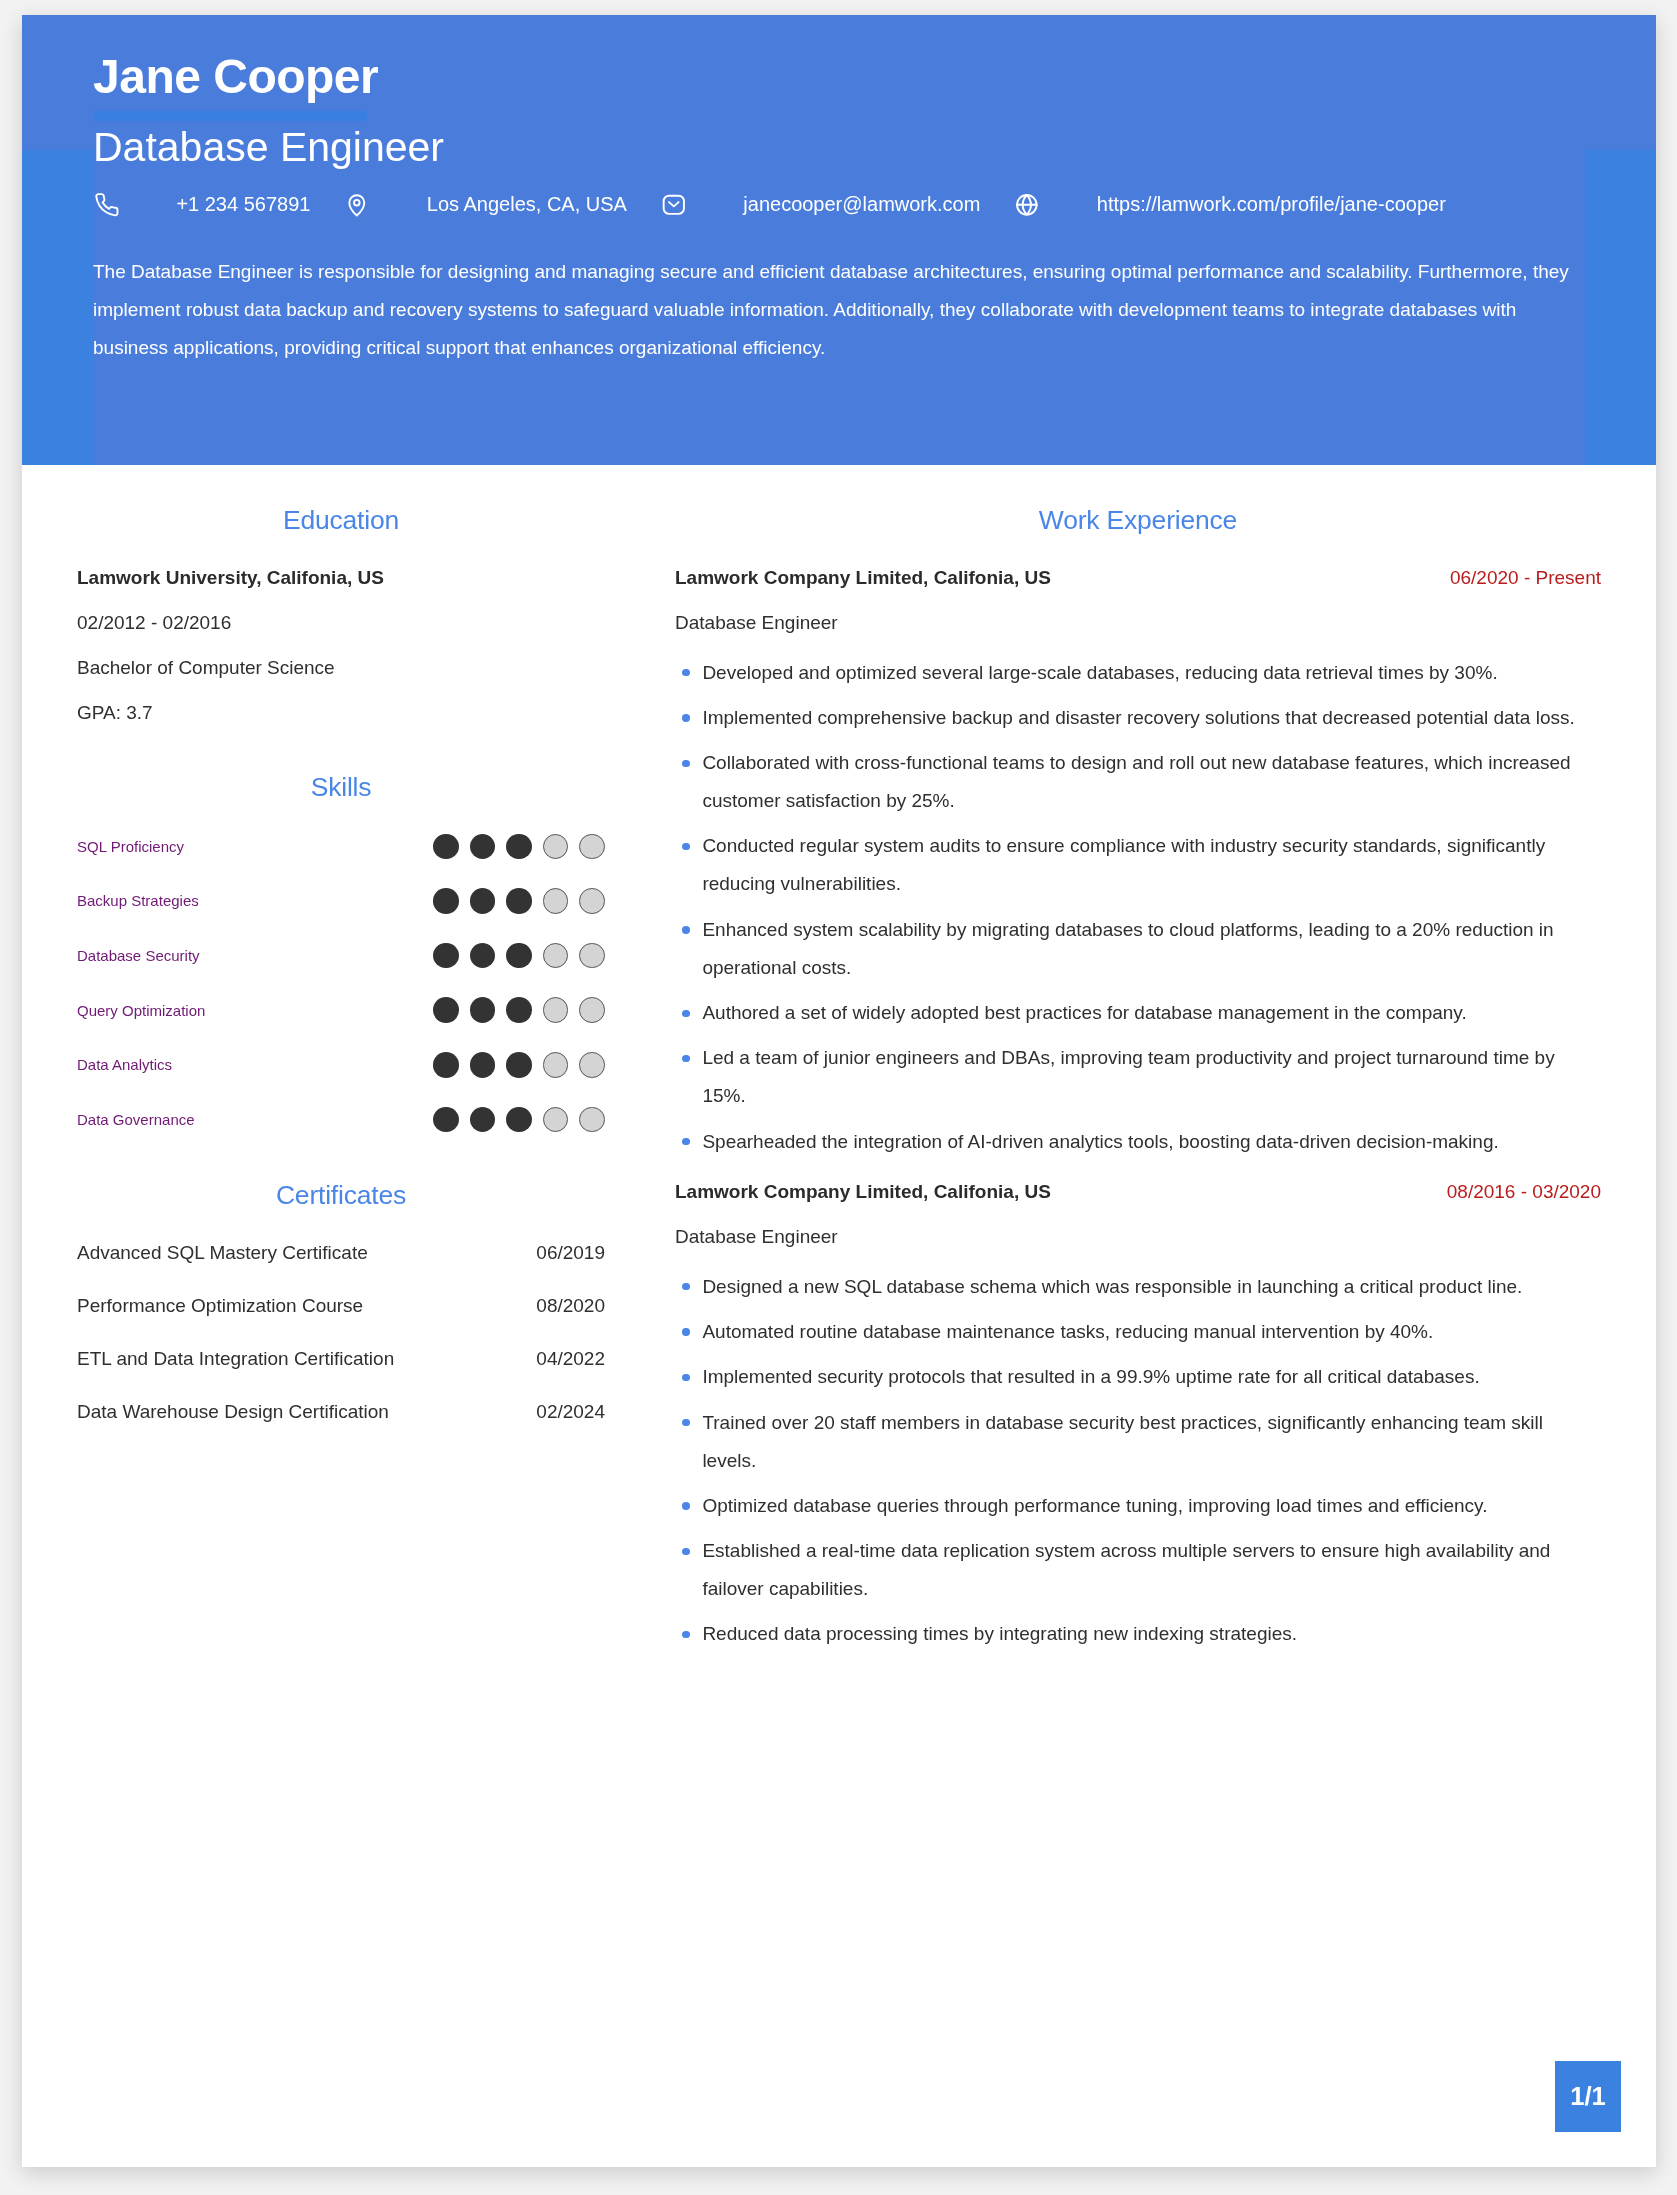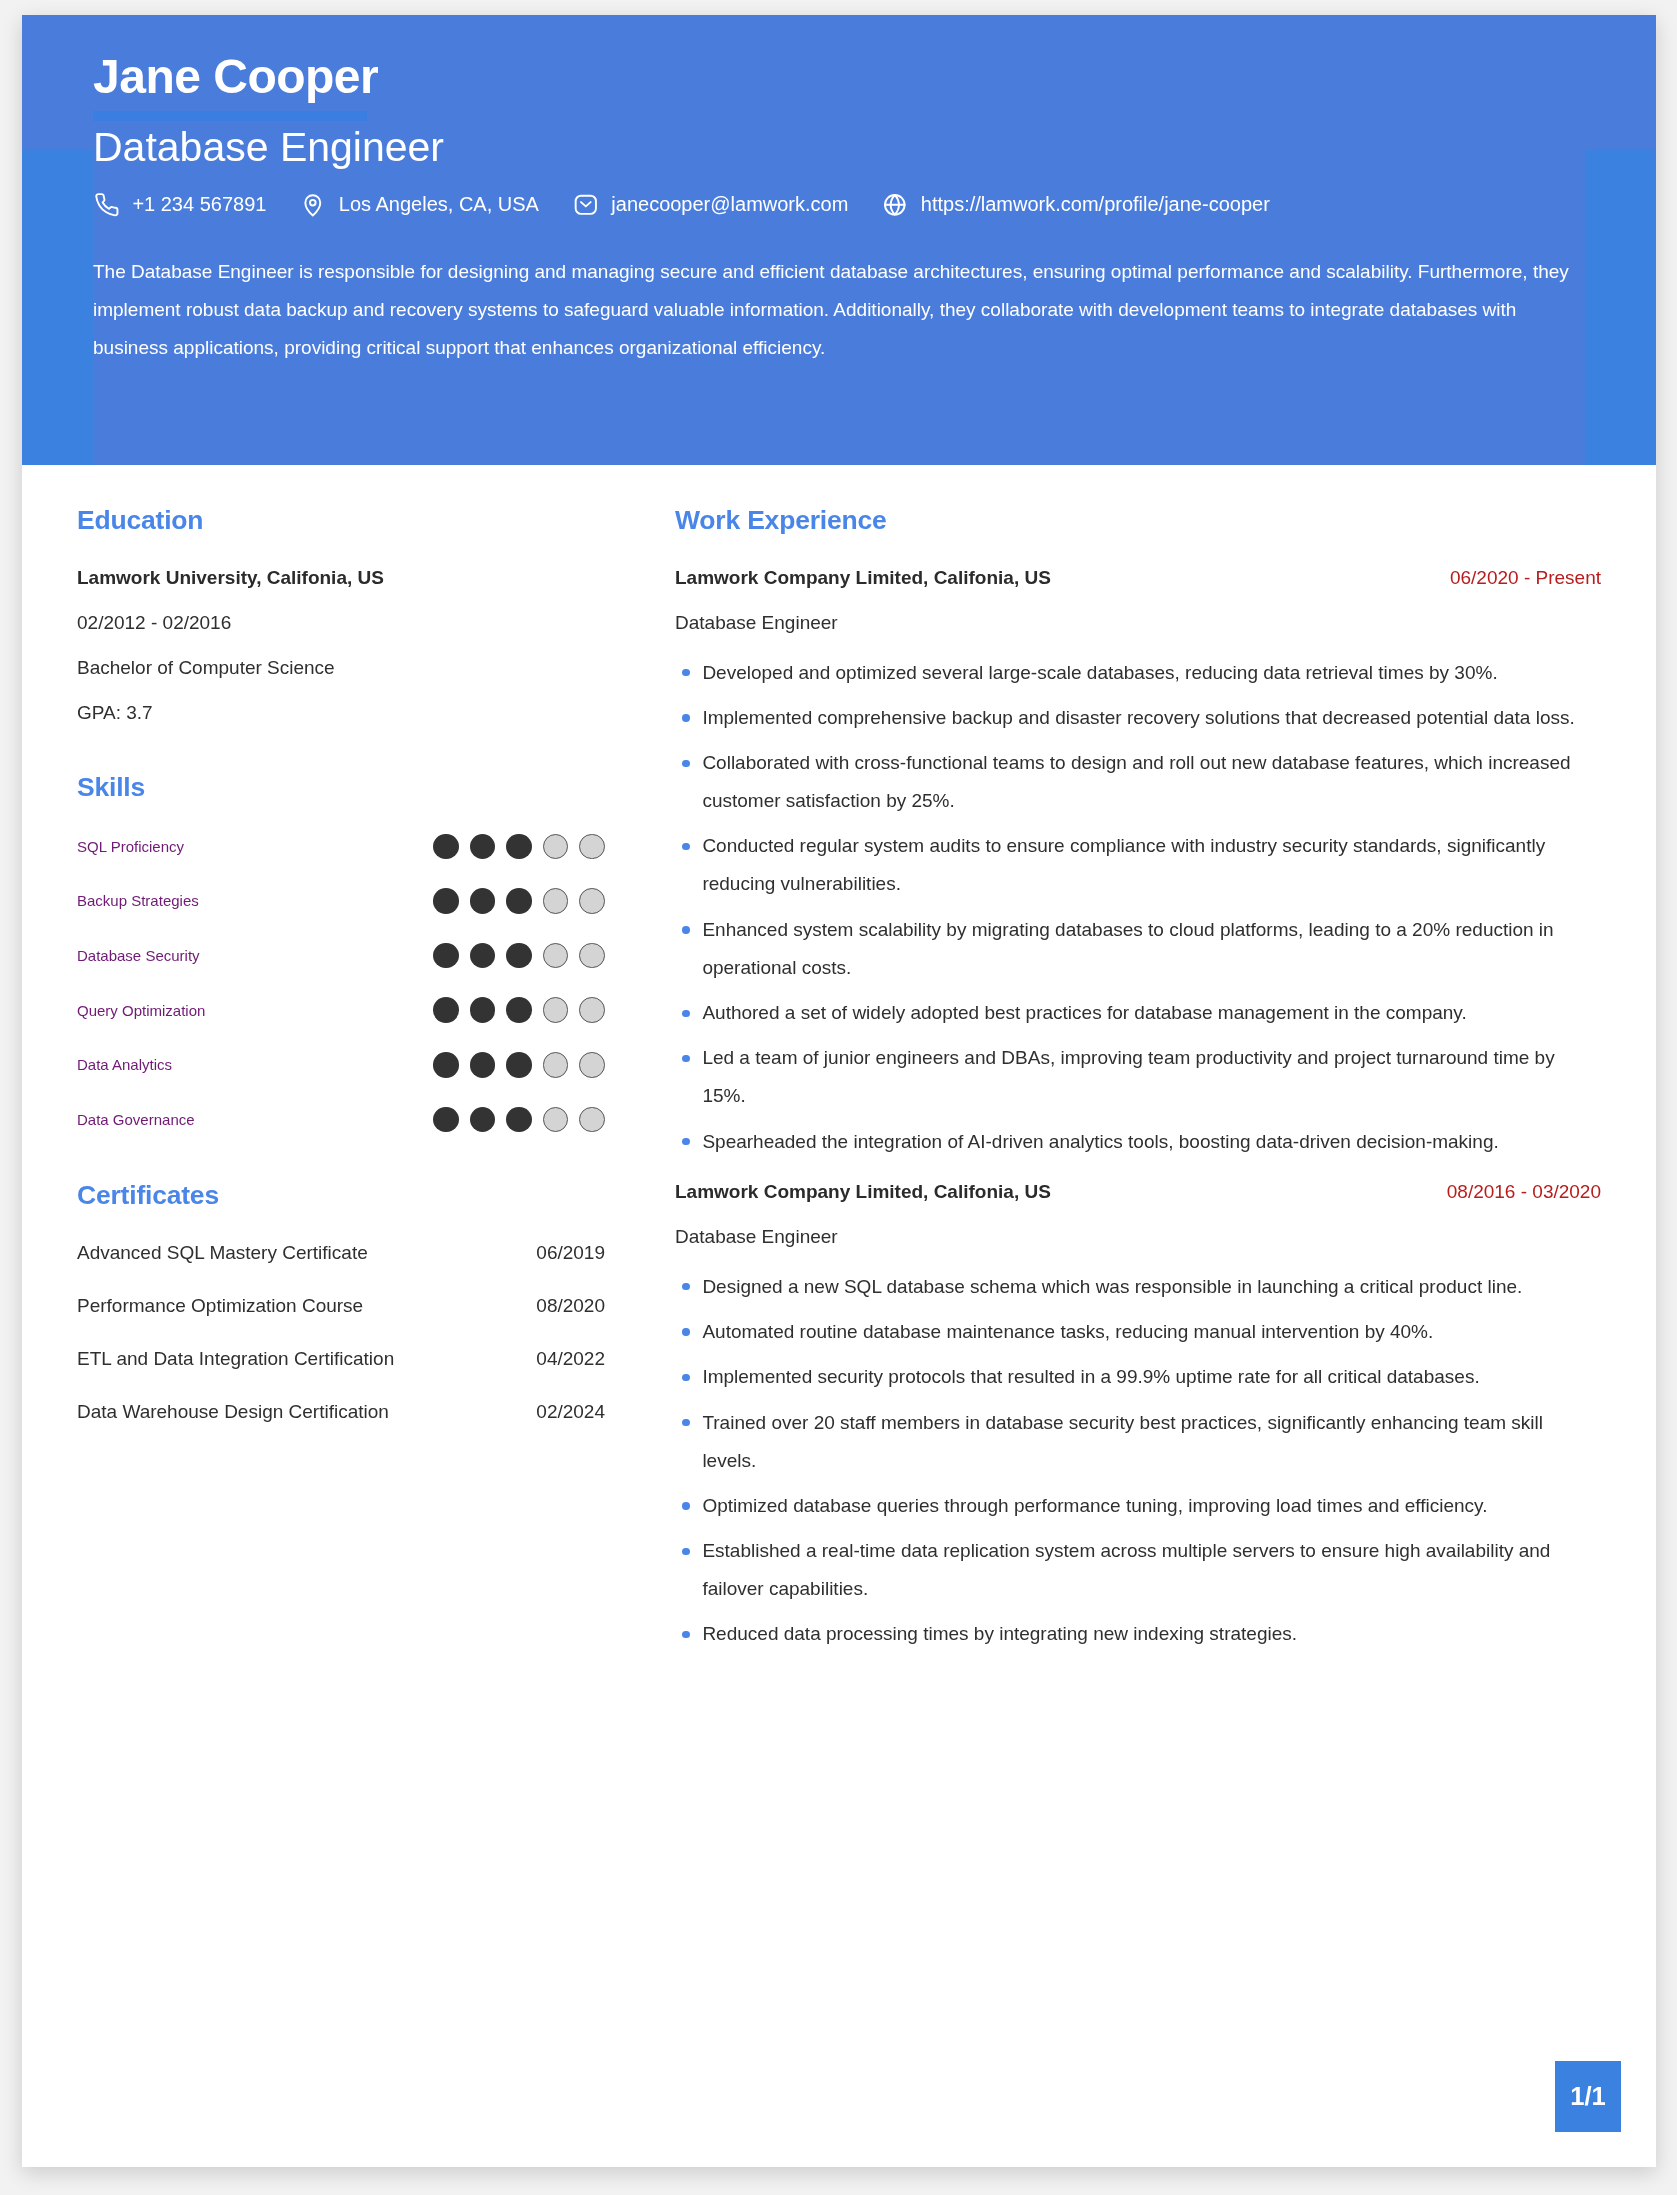--- a/index.html
+++ b/index.html
@@ -98,20 +98,21 @@
     justify-content: center;
     width: 27.4px;
     height: 27.4px;
     flex: none;
   }
 
   .contact-item .ci-text {
     font-size: 20px;
     color: #ffffff;
     white-space: nowrap;
+    margin-left: 44px;
   }
 
   .summary {
     font-size: 19px;
     line-height: 2.0;
     color: #ffffff;
     max-width: 1499px;
     padding-bottom: 18.3px;
   }
 
@@ -122,24 +123,25 @@
     padding: 40px 55px 0 55px;
   }
 
   .col-left  { width: 565px; flex: none; padding-right: 37px; }
   .col-right { flex: 1; padding-left: 33px; }
 
   .section { margin-bottom: 48px; }
 
   .section-title {
     font-size: 26.5px;
-    font-weight: bold;
+    font-weight: normal;
     color: #4a86e8;
     margin-bottom: 31px;
     letter-spacing: -0.2px;
+    text-align: center;
   }
 
   
   .edu-school {
     font-size: 19px;
     font-weight: bold;
     color: #2b2b2b;
     margin-bottom: 23px;
   }
   .edu-line {

